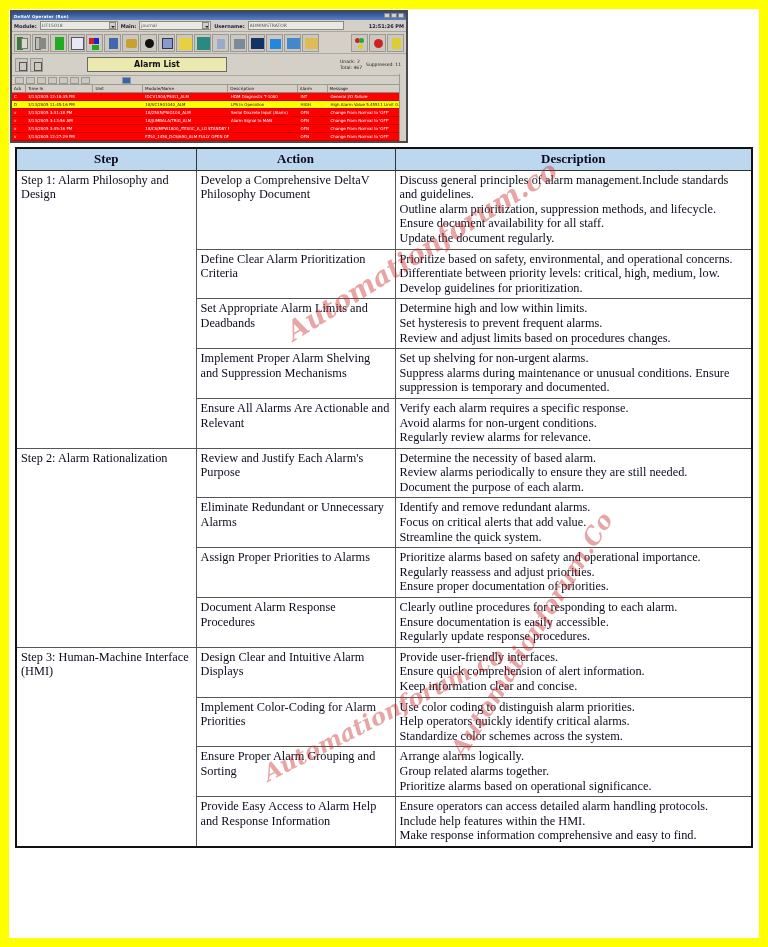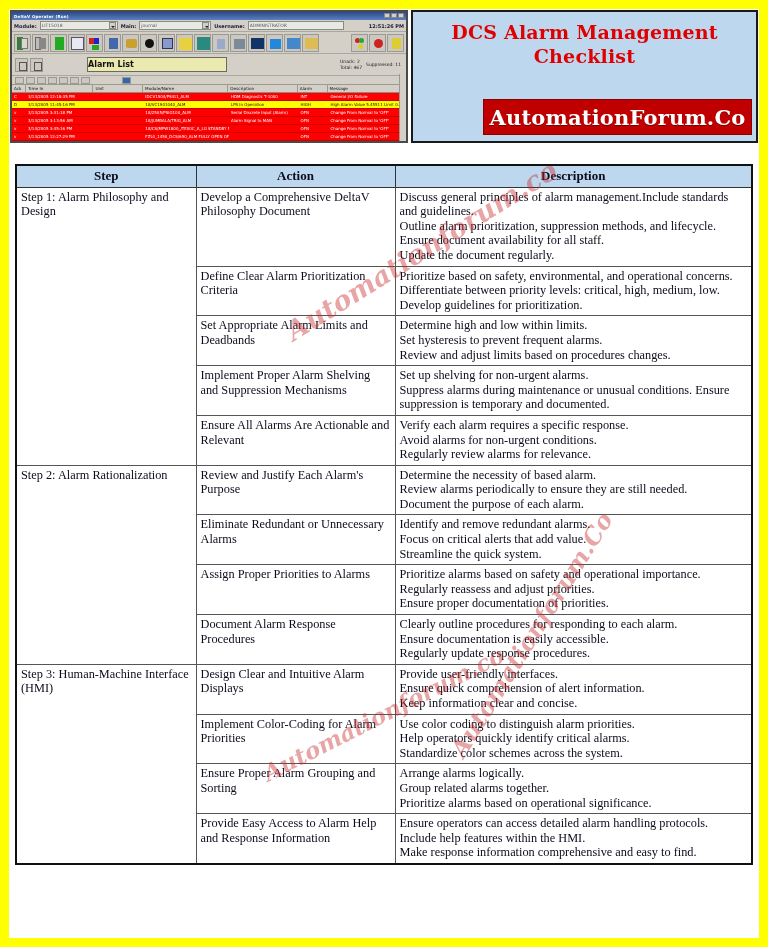--- a/index.html
+++ b/index.html
@@ -119,21 +119,21 @@
     background: #ccc8c0; margin-right: 2px;
     position: relative;
   }
   .navbtn::after {
     content:""; position:absolute; left:3px; top:3px;
     width:6px; height:7px; border:1px solid #55554e;
   }
   .alarm-list-box {
     width: 140px; height: 15px;
     background: #eaeab0; border: 1px solid #6a6a62;
-    display: flex; align-items: center; justify-content: flex-start;
+    display: flex; align-items: center; justify-content: center;
     margin-left: 42px;
   }
   .alarm-list-box span { font-size: 8px; color: #111; font-weight: bold; }
   .counters {
     margin-left: auto; display: flex; align-items: center; gap: 4px;
     padding-right: 2px;
   }
   .counters .col { display: flex; flex-direction: column; gap: 1px; }
   .counters .cell { font-size: 4.5px; color: #222; white-space: nowrap; }
 
@@ -211,21 +211,21 @@
     color: #ffffff;
     font-family: "DejaVu Serif", serif;
     font-weight: bold;
     font-size: 21px;
     letter-spacing: .2px;
     white-space: nowrap;
     text-shadow: 0 1px 0 #700;
   }
 
   
-  .tbl-wrap { margin-top: 19px; }
+  .tbl-wrap { margin-top: 2px; }
   table.checklist {
     width: 736px;
     margin: 0 auto;
     border-collapse: collapse;
     table-layout: fixed;
     border: 2px solid #111;
   }
   table.checklist th, table.checklist td {
     border: 1px solid #555;
     vertical-align: top;
@@ -478,29 +478,20 @@
             <div class="c4">FZL0_1451 K DCS/650_ALM FULLY OPEN OF SHUT LIMIT SWITCH</div>
             <div class="c5"></div>
             <div class="c6">OFN</div>
             <div class="c7">Change From Normal to 'OFF'</div>
             <div class="c8">SHUTDOWN</div>
           </div>
         </div>
         <div class="dcs-scroll"></div>
       </div>
 
-      <div class="title-block">
-        <div class="doc-title">
-          <div>DCS Alarm Management</div>
-          <div>Checklist</div>
-        </div>
-        <div class="brand-bar">
-          <span>AutomationForum.Co</span>
-        </div>
-      </div>
     </div>
 
     <div class="tbl-wrap">
       <table class="checklist">
         <colgroup>
           <col class="c-step">
             <col class="c-action">
             <col class="c-desc">
         </colgroup>
         <thead>

